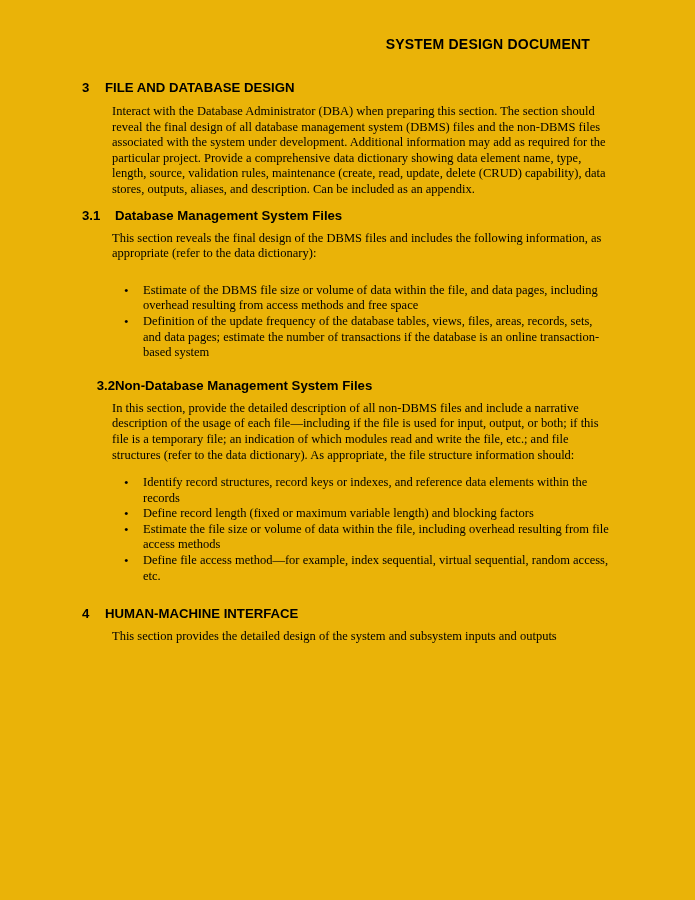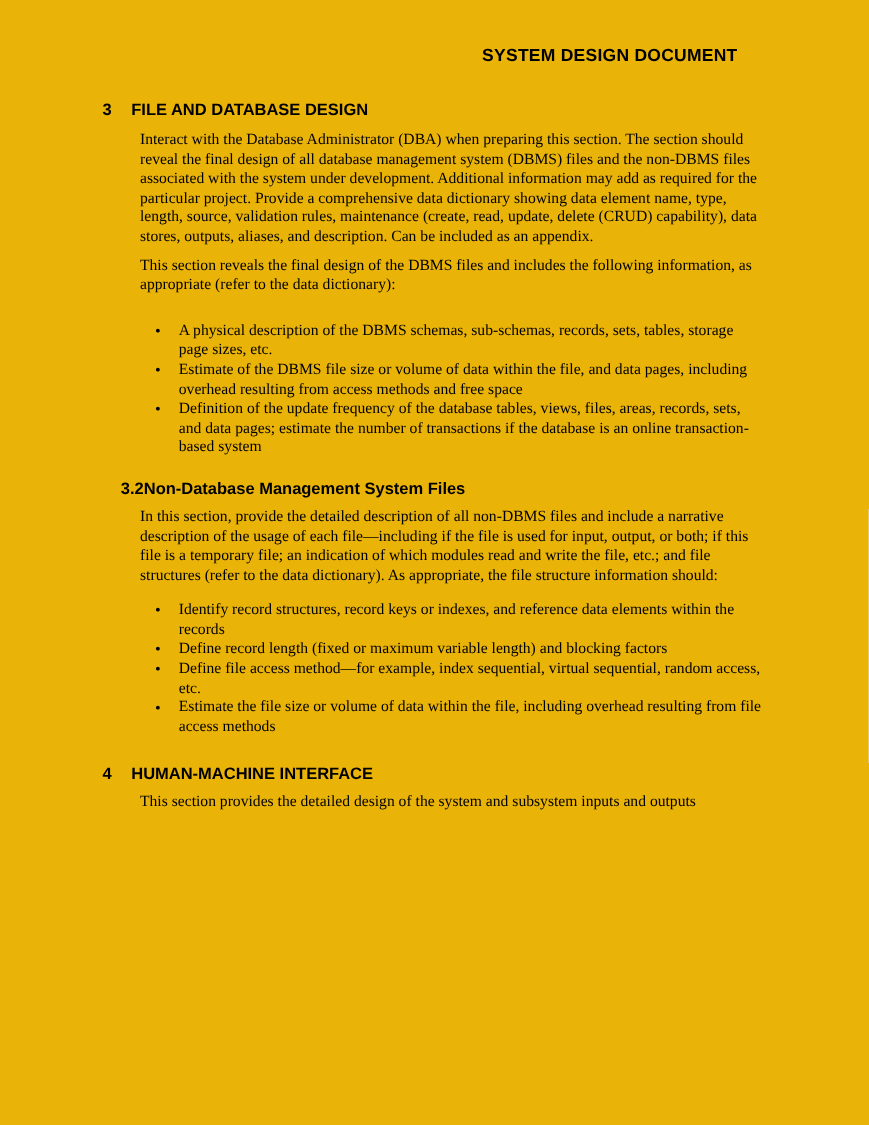--- a/index.html
+++ b/index.html
@@ -75,37 +75,40 @@
   <div class="content">
 
     <div class="doc-title">SYSTEM DESIGN DOCUMENT</div>
 
     <div class="sec-heading level-1">
       <span class="sec-num-1">3</span>
       <span>FILE AND DATABASE DESIGN</span>
     </div>
     <p class="para first">Interact with the Database Administrator (DBA) when preparing this section.  The section should reveal the final design of all database management system (DBMS) files and the non-DBMS files associated with the system under development.  Additional information may add as required for the particular project.  Provide a comprehensive data dictionary showing data element name, type, length, source, validation rules, maintenance (create, read, update, delete (CRUD) capability), data stores, outputs, aliases, and description.  Can be included as an appendix.</p>
 
+    <div class="sec-heading sub-1">
+      <span class="sec-num-2">3.1</span>
+      <span>Database Management System Files</span>
+    </div>
     <p class="para">This section reveals the final design of the DBMS files and includes the following information, as appropriate (refer to the data dictionary):</p>
     <ul class="bullets gap-lg">
-      <li>A physical description of the DBMS schemas, sub-schemas, records, sets, tables, storage page sizes, etc.</li>
       <li>Estimate of the DBMS file size or volume of data within the file, and data pages, including overhead resulting from access methods and free space</li>
       <li>Definition of the update frequency of the database tables, views, files, areas, records, sets, and data pages; estimate the number of transactions if the database is an online transaction-based system</li>
     </ul>
 
     <div class="sec-heading sub-2">
       <span class="sec-num-2">3.2</span>
       <span>Non-Database Management System Files</span>
     </div>
     <p class="para">In this section, provide the detailed description of all non-DBMS files and include a narrative description of the usage of each file—including if the file is used for input, output, or both; if this file is a temporary file; an indication of which modules read and write the file, etc.; and file structures (refer to the data dictionary).  As appropriate, the file structure information should:</p>
     <ul class="bullets gap-md">
       <li>Identify record structures, record keys or indexes, and reference data elements within the records</li>
       <li>Define record length (fixed or maximum variable length) and blocking factors</li>
+      <li>Estimate the file size or volume of data within the file, including overhead resulting from file access methods</li>
       <li>Define file access method—for example, index sequential, virtual sequential, random access, etc.</li>
-      <li>Estimate the file size or volume of data within the file, including overhead resulting from file access methods</li>
     </ul>
 
     <div class="sec-heading level-4">
       <span class="sec-num-1">4</span>
       <span>HUMAN-MACHINE INTERFACE</span>
     </div>
     <p class="para">This section provides the detailed design of the system and subsystem inputs and outputs</p>
 
   </div>
 </div>

